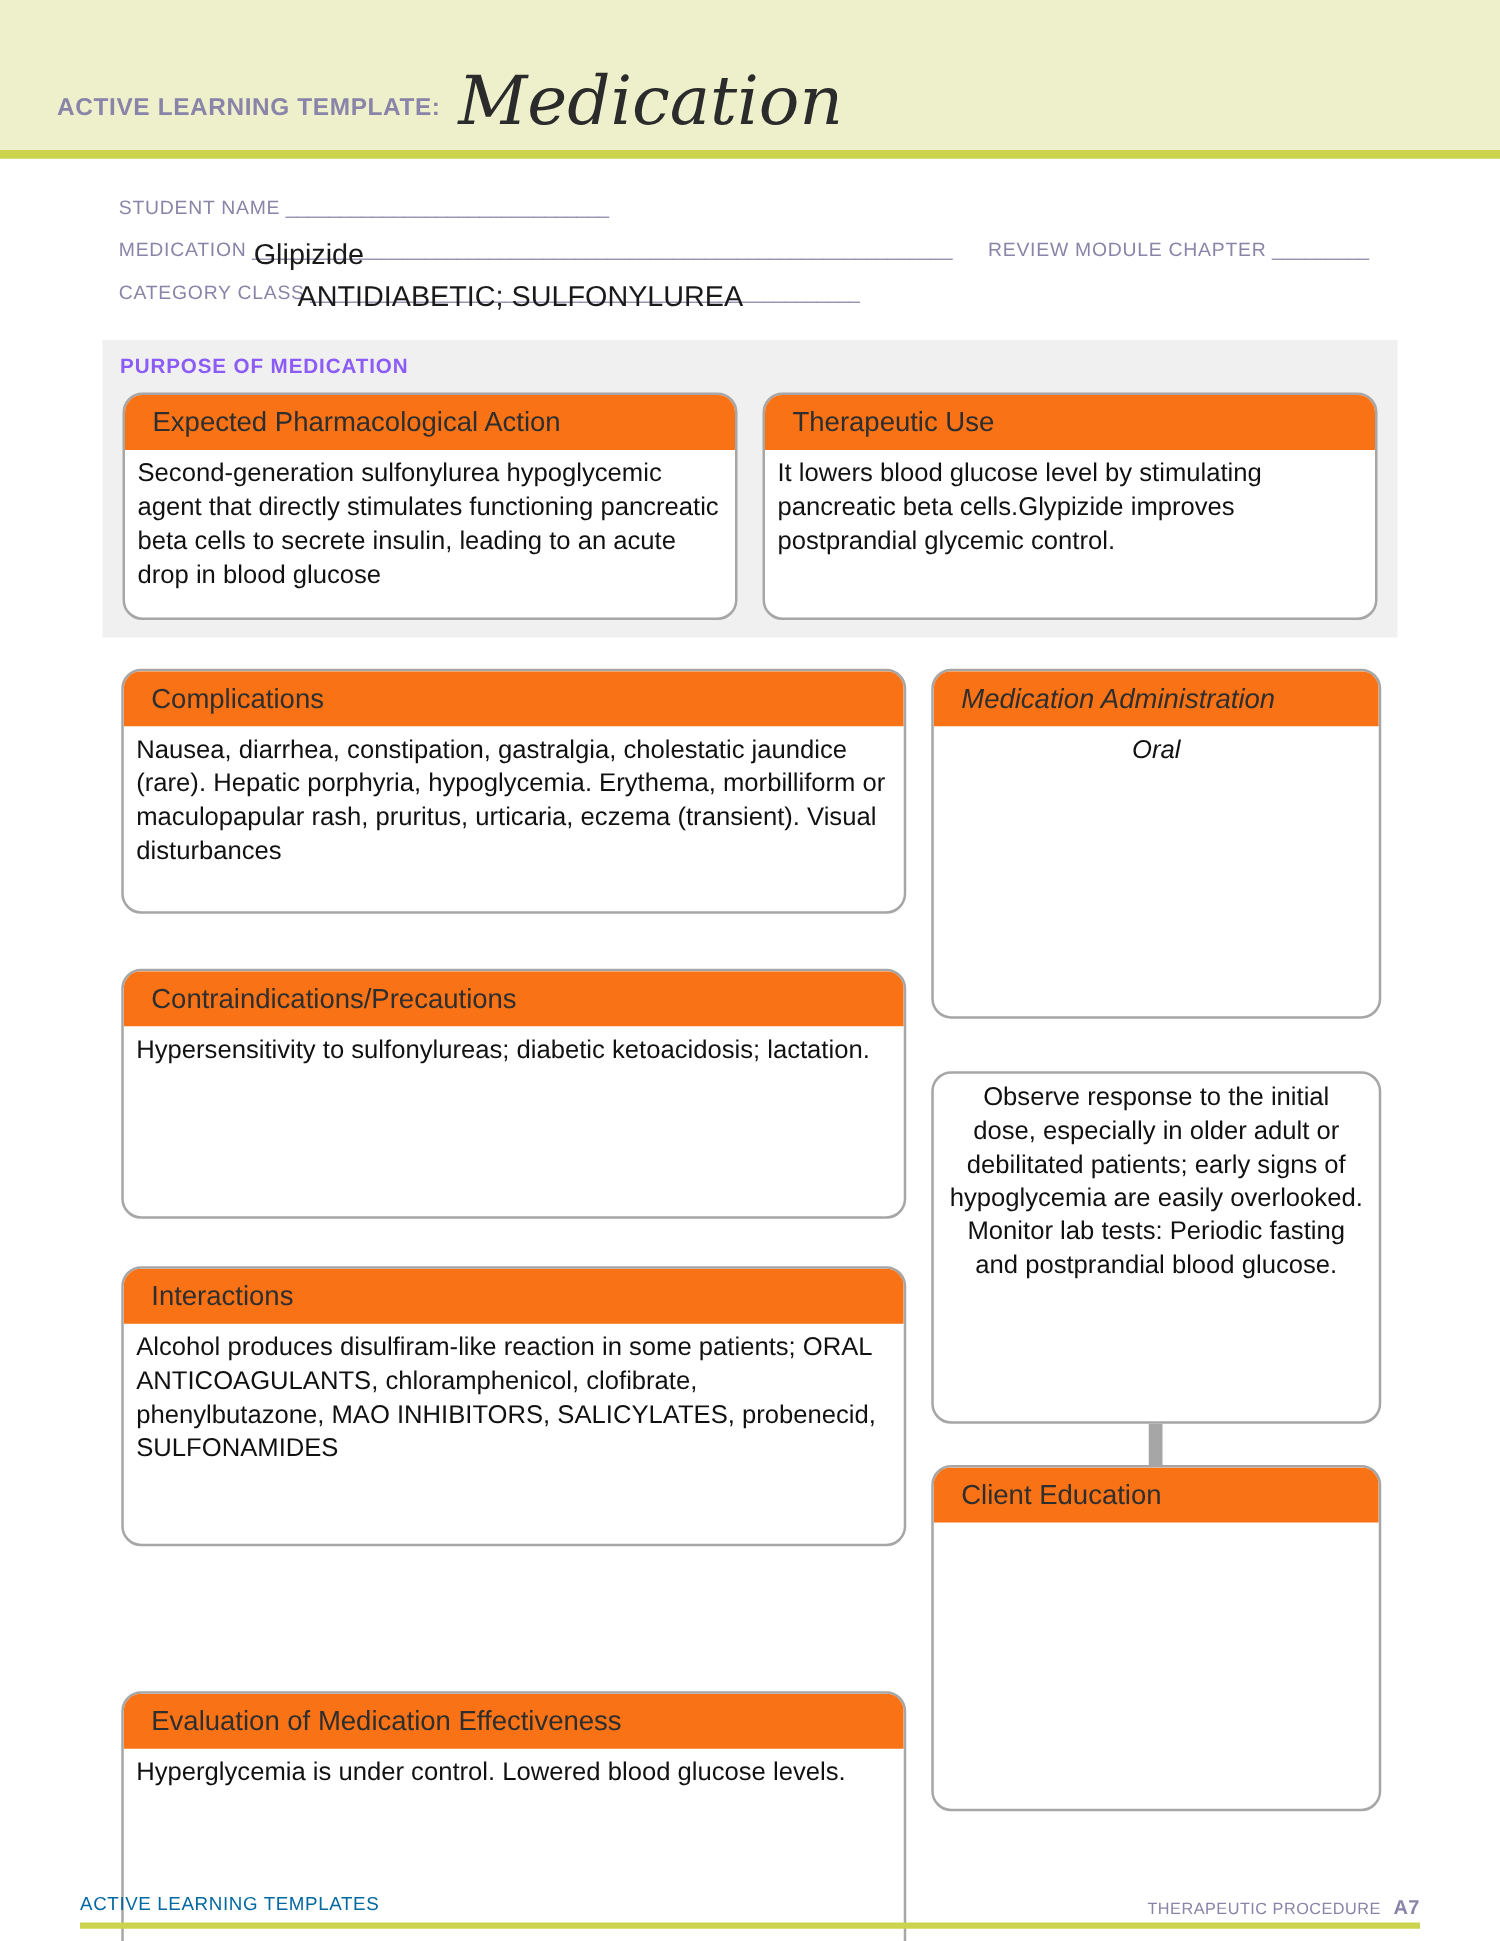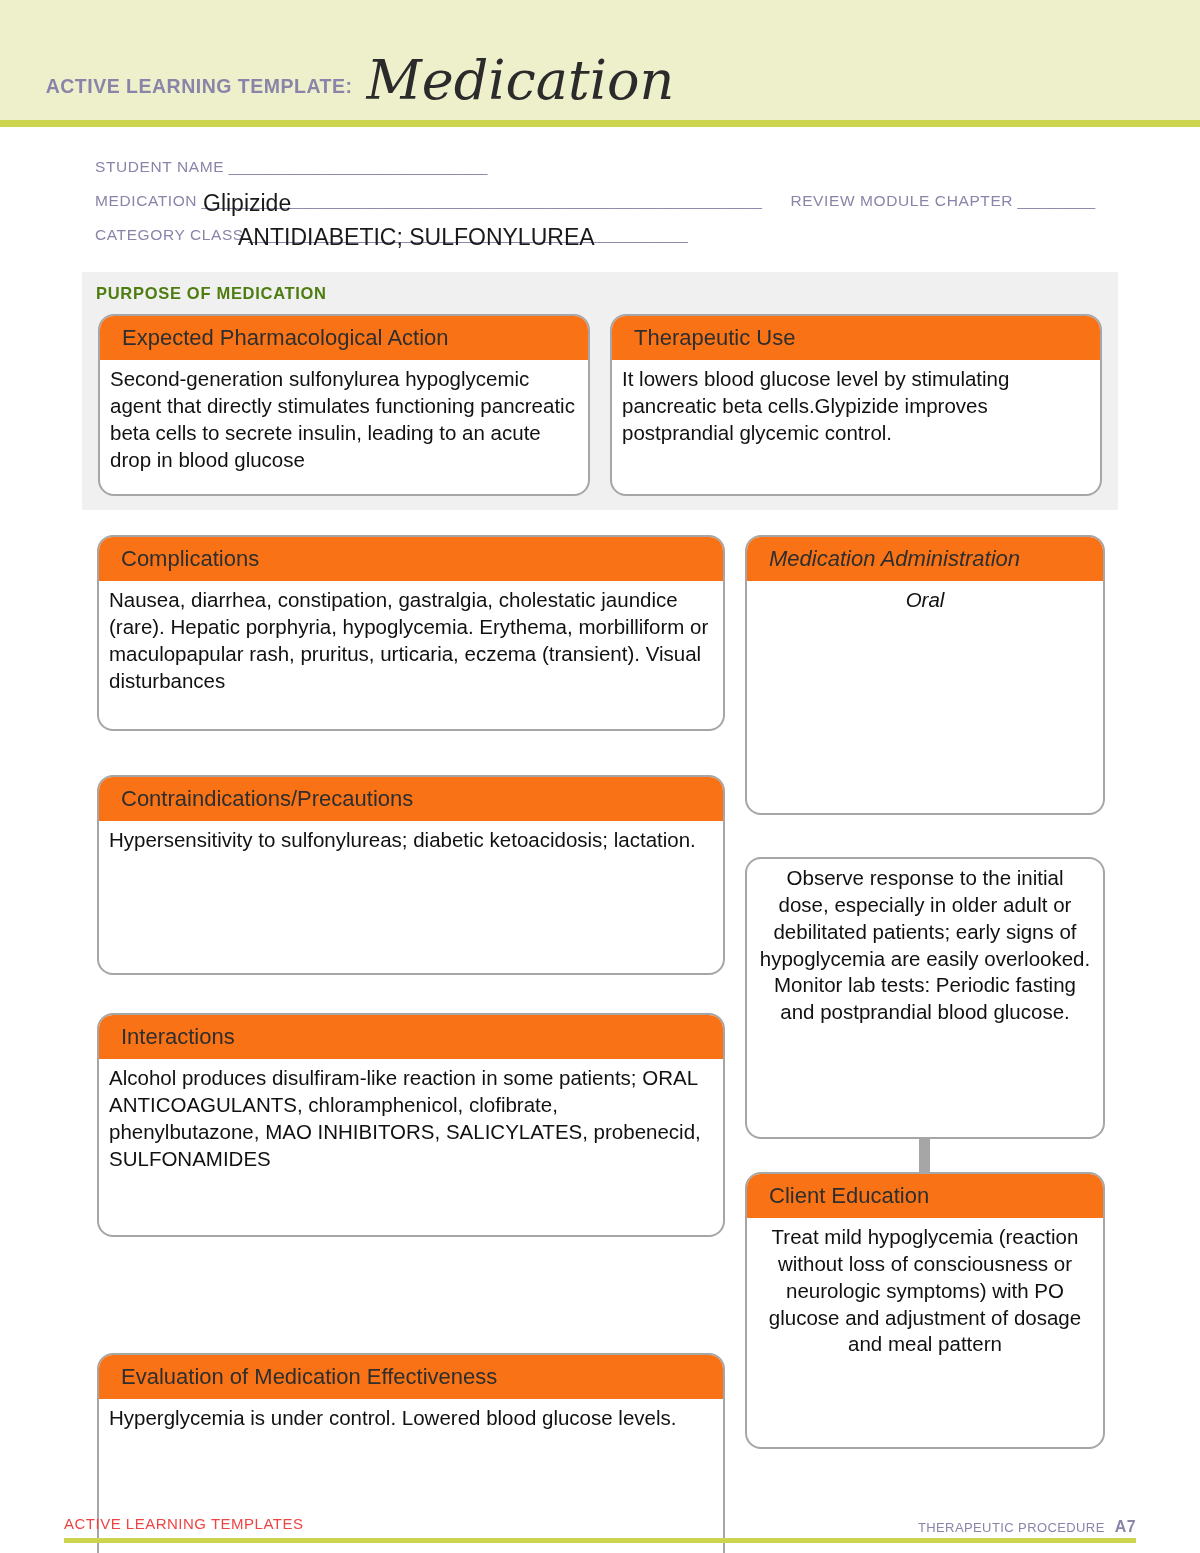--- a/index.html
+++ b/index.html
@@ -99,21 +99,21 @@
     width: 1036px;
     height: 238px;
     background: #f0f0f0;
   }
   .purpose-title {
     position: absolute;
     left: 14px; top: 12px;
     font-size: 16.5px;
     font-weight: bold;
     letter-spacing: 0.7px;
-    color: #4d7c0f;
+    color: #8b5cf6;
   }
 
   
   .box {
     position: absolute;
     box-sizing: border-box;
     border: 2.5px solid #a6a6a6;
     border-radius: 16px;
     background: #ffffff;
     overflow: hidden;
@@ -147,21 +147,21 @@
     left: 64px; top: 1538px;
     width: 1072px;
     height: 5px;
     background: #ccd44e;
   }
   .footer-left {
     position: absolute;
     left: 64px; top: 1515px;
     font-size: 15px;
     letter-spacing: 0.5px;
-    color: #ef4444;
+    color: #0369a1;
   }
   .footer-right {
     position: absolute;
     right: 64px; top: 1518px;
     font-size: 13px;
     letter-spacing: 0.4px;
     color: #8a84a8;
     white-space: nowrap;
   }
   .footer-code {
@@ -243,21 +243,19 @@
 </div>
 
 <div class="box" style="left:745px; top:857px; width:360px; height:282px;">
   <div class="box-body small-pad">Observe response to the initial dose, especially in older adult or debilitated patients; early signs of hypoglycemia are easily overlooked. Monitor lab tests: Periodic fasting and postprandial blood glucose.</div>
 </div>
 
 <div class="connector" style="left:919px; top:1139px; height:34px;"></div>
 
 <div class="box" style="left:745px; top:1172px; width:360px; height:277px;">
   <div class="box-head">Client Education</div>
-  <div class="box-body small-pad">Treat mild hypoglycemia (reaction without loss of consciousness or neurologic symptoms) with PO glucose and adjustment of dosage
-and meal pattern</div>
 </div>
 
 <div class="footer-left">ACTIVE LEARNING TEMPLATES</div>
 <div class="footer-right">
   <span>THERAPEUTIC PROCEDURE</span><span class="footer-code">A7</span>
 </div>
 <div class="footer-rule"></div>
 
 </body></html>

